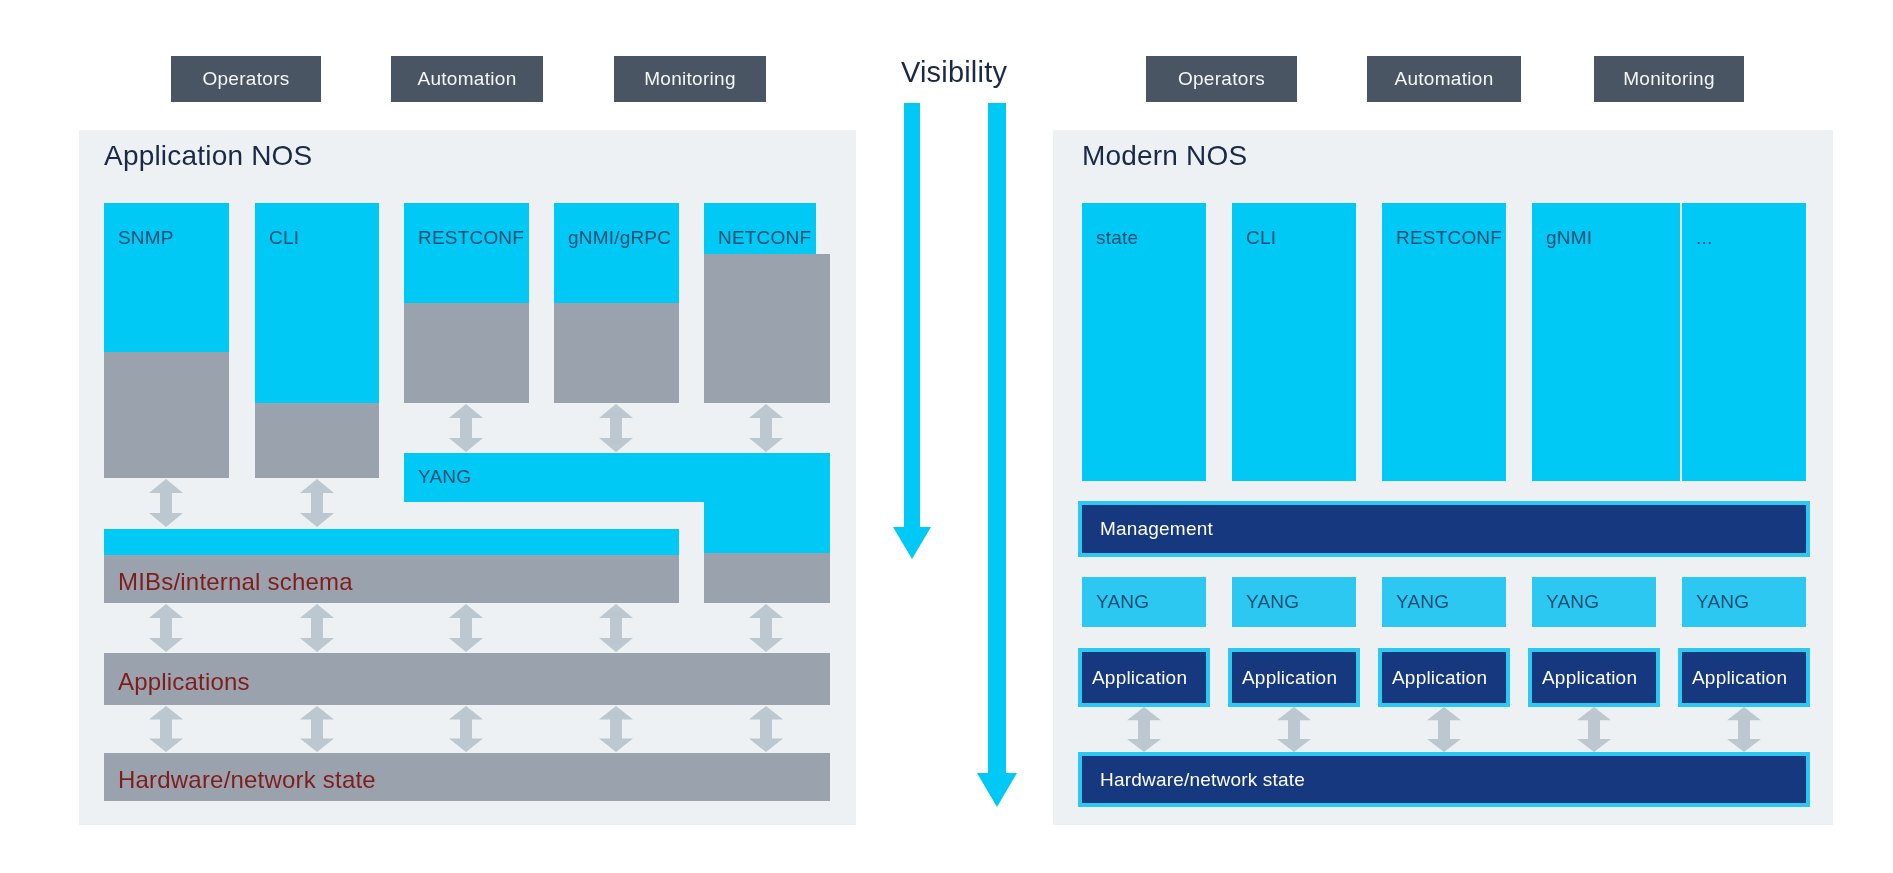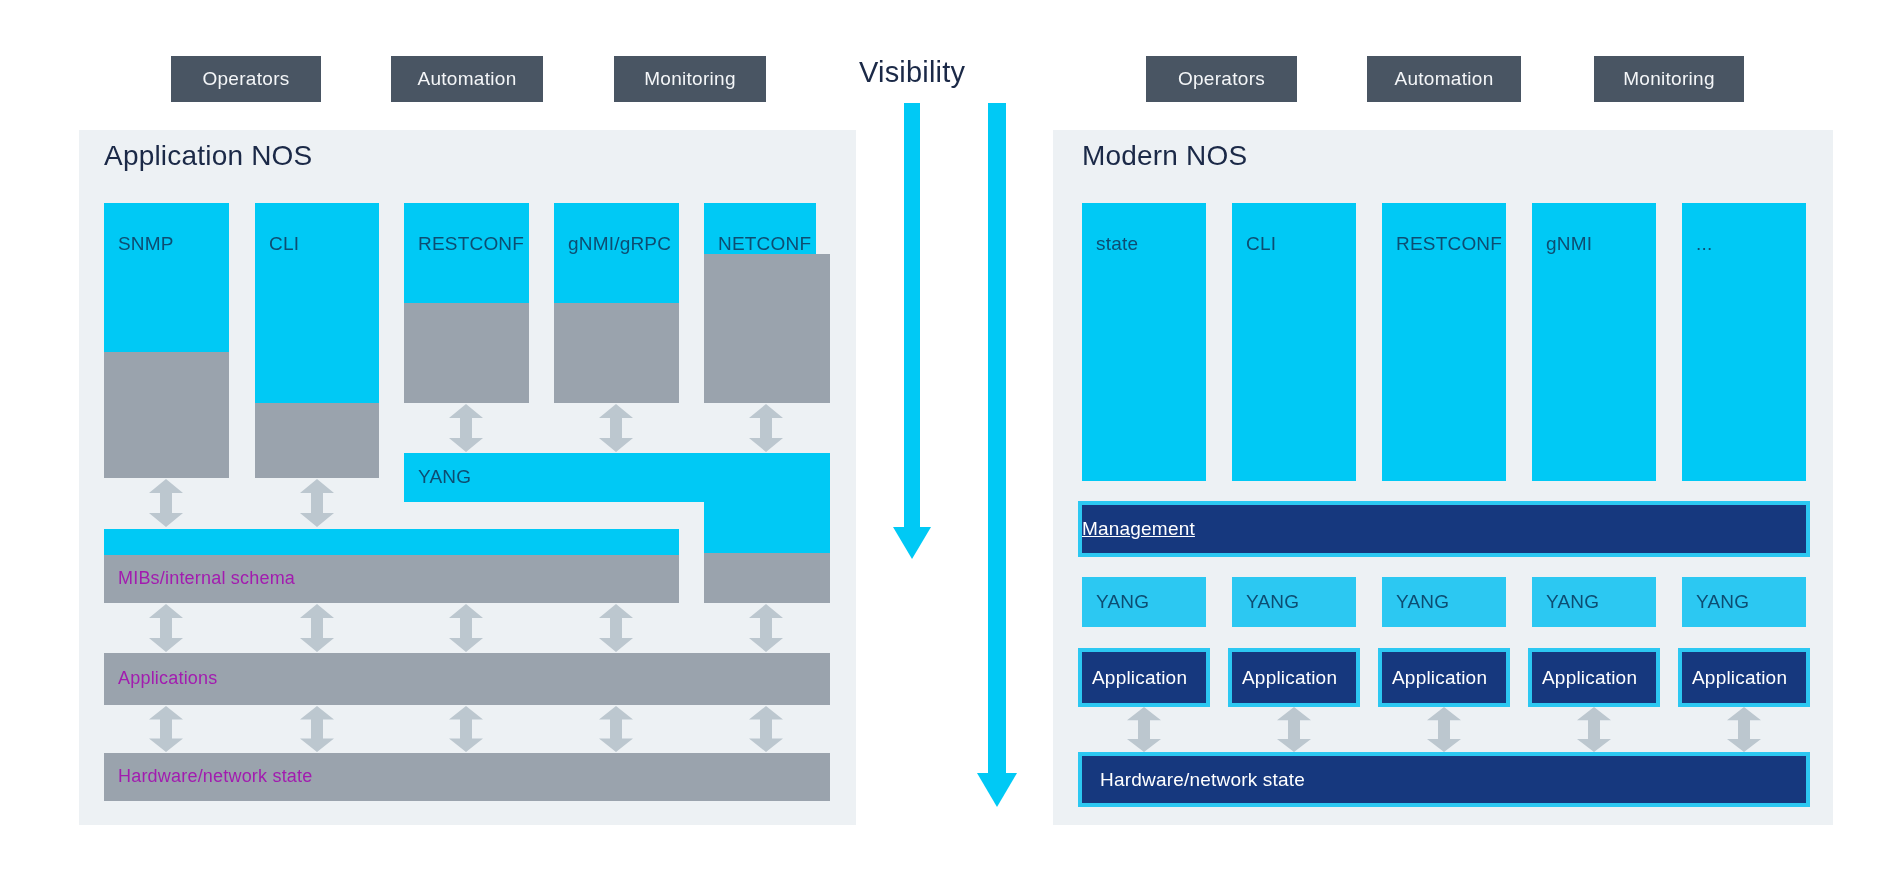--- a/index.html
+++ b/index.html
@@ -15,28 +15,28 @@
     background:#495563;color:#f4f6f8;
     display:flex;align-items:center;justify-content:center;
     font-size:19px;letter-spacing:.3px;
   }
   .panel-title{font-size:28px;color:#1b2947;letter-spacing:.2px;}
   .cyan{background:#00c9f5;}
   .cyan-light{background:#2cc8f2;}
   .grayblk{background:#9aa3ad;}
   .navybox{background:#16387e;border:4px solid #2cc8f2;}
   .blk-label{font-size:19px;color:#0d4d72;letter-spacing:.2px;}
-  .gray-label{font-size:18px;color:#a21caf;letter-spacing:.2px;}
+  .gray-label{font-size:24px;color:#7f1d1d;letter-spacing:.2px;}
   .white-label{font-size:19px;color:#ffffff;letter-spacing:.2px;}
-  .pad{padding:30px 0 0 14px;}
+  .pad{padding:24px 0 0 14px;}
   .vcenter{display:flex;align-items:center;}
   .arrow-v svg, .visarrow svg{display:block;width:100%;height:100%;}
   .arrow-fill{fill:#bcc7cf;}
   .vis-fill{fill:#00c9f5;}
-  .vis-label{font-size:29px;color:#1b2947;text-align:left;letter-spacing:.2px;}
+  .vis-label{font-size:29px;color:#1b2947;text-align:center;letter-spacing:.2px;}
 </style>
 </head>
 <body>
 
 <div class="abs topbox" style="left:171px;top:56px;width:150px;height:46px;">
     <span>Operators</span>
   </div>
 <div class="abs topbox" style="left:391px;top:56px;width:152px;height:46px;">
     <span>Automation</span>
   </div>
@@ -180,25 +180,25 @@
 
 <div class="abs grayblk" style="left:104px;top:753px;width:726px;height:48px;"></div>
 <div class="abs gray-label" style="left:118px;top:766px;">Hardware/network state</div>
 
 <div class="abs panel" style="left:1053px;top:130px;width:780px;height:695px;"></div>
 <div class="abs panel-title" style="left:1082px;top:140px;">Modern NOS</div>
 
 <div class="abs cyan pad blk-label" style="left:1082px;top:203px;width:124px;height:278px;"><span>state</span></div>
 <div class="abs cyan pad blk-label" style="left:1232px;top:203px;width:124px;height:278px;"><span>CLI</span></div>
 <div class="abs cyan pad blk-label" style="left:1382px;top:203px;width:124px;height:278px;"><span>RESTCONF</span></div>
-<div class="abs cyan pad blk-label" style="left:1532px;top:203px;width:124px;height:278px;"><span>gNMI</span></div>
+<div class="abs cyan pad blk-label" style="left:1532px;top:203px;width:148px;height:278px;"><span>gNMI</span></div>
 <div class="abs cyan pad blk-label" style="left:1682px;top:203px;width:124px;height:278px;"><span>...</span></div>
 
 <div class="abs navybox vcenter" style="left:1078px;top:501px;width:732px;height:56px;">
-  <span class="white-label" style="text-decoration:underline;">Management</span>
+  <span class="white-label" style="padding-left:18px;">Management</span>
 </div>
 
 <div class="abs cyan-light vcenter" style="left:1082px;top:577px;width:124px;height:50px;">
     <span class="blk-label" style="padding-left:14px;">YANG</span>
   </div>
 <div class="abs cyan-light vcenter" style="left:1232px;top:577px;width:124px;height:50px;">
     <span class="blk-label" style="padding-left:14px;">YANG</span>
   </div>
 <div class="abs cyan-light vcenter" style="left:1382px;top:577px;width:124px;height:50px;">
     <span class="blk-label" style="padding-left:14px;">YANG</span>

